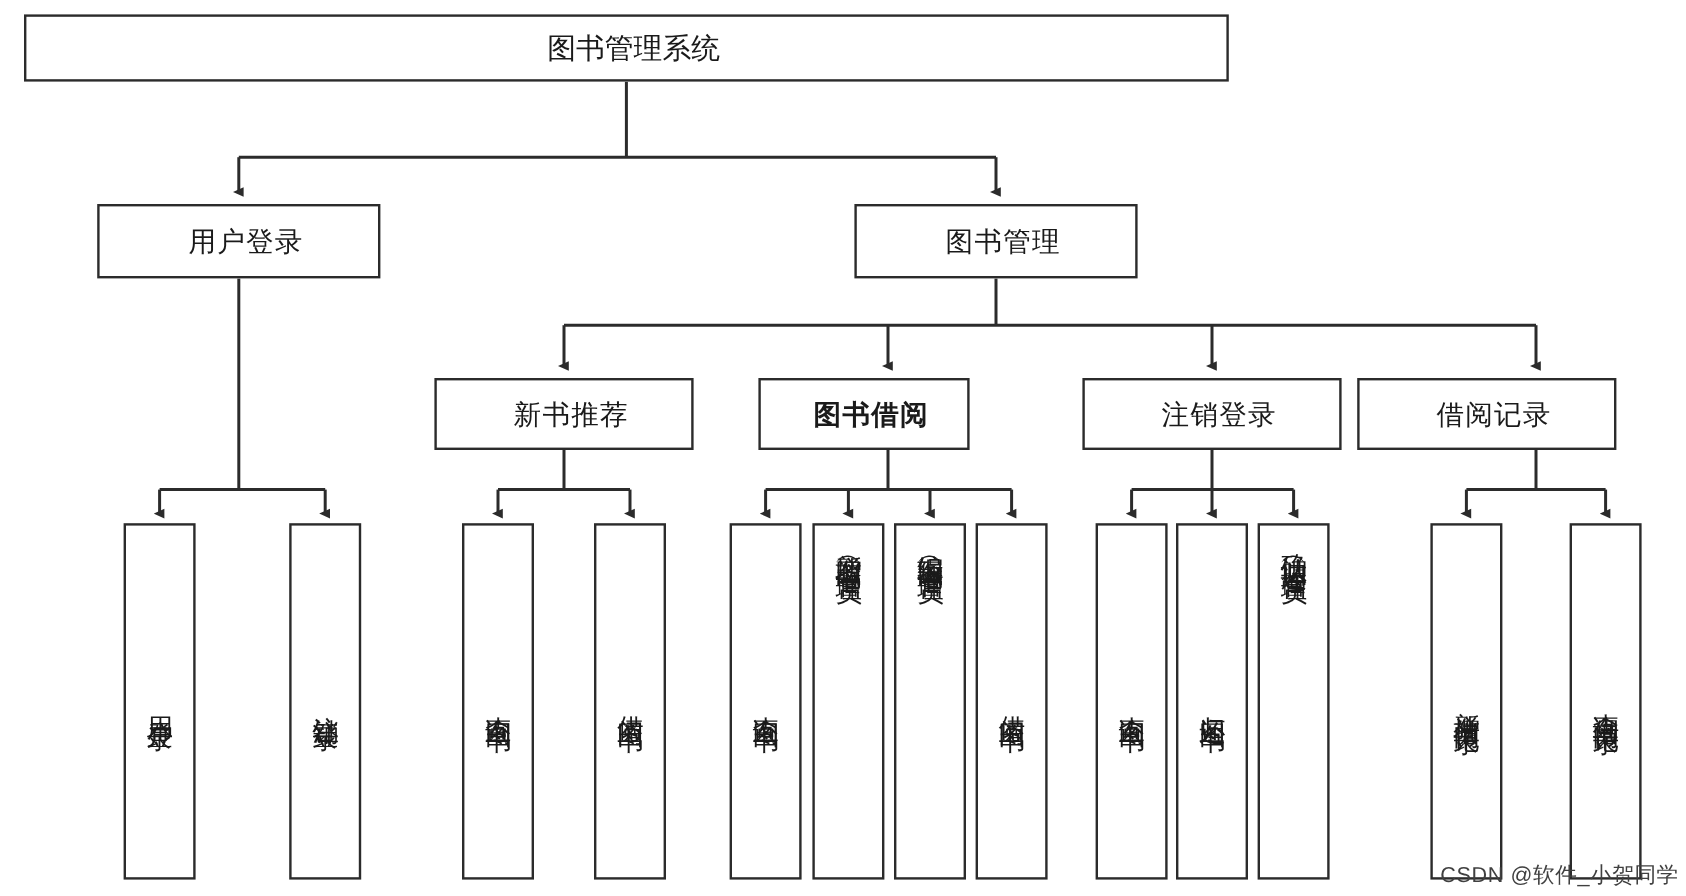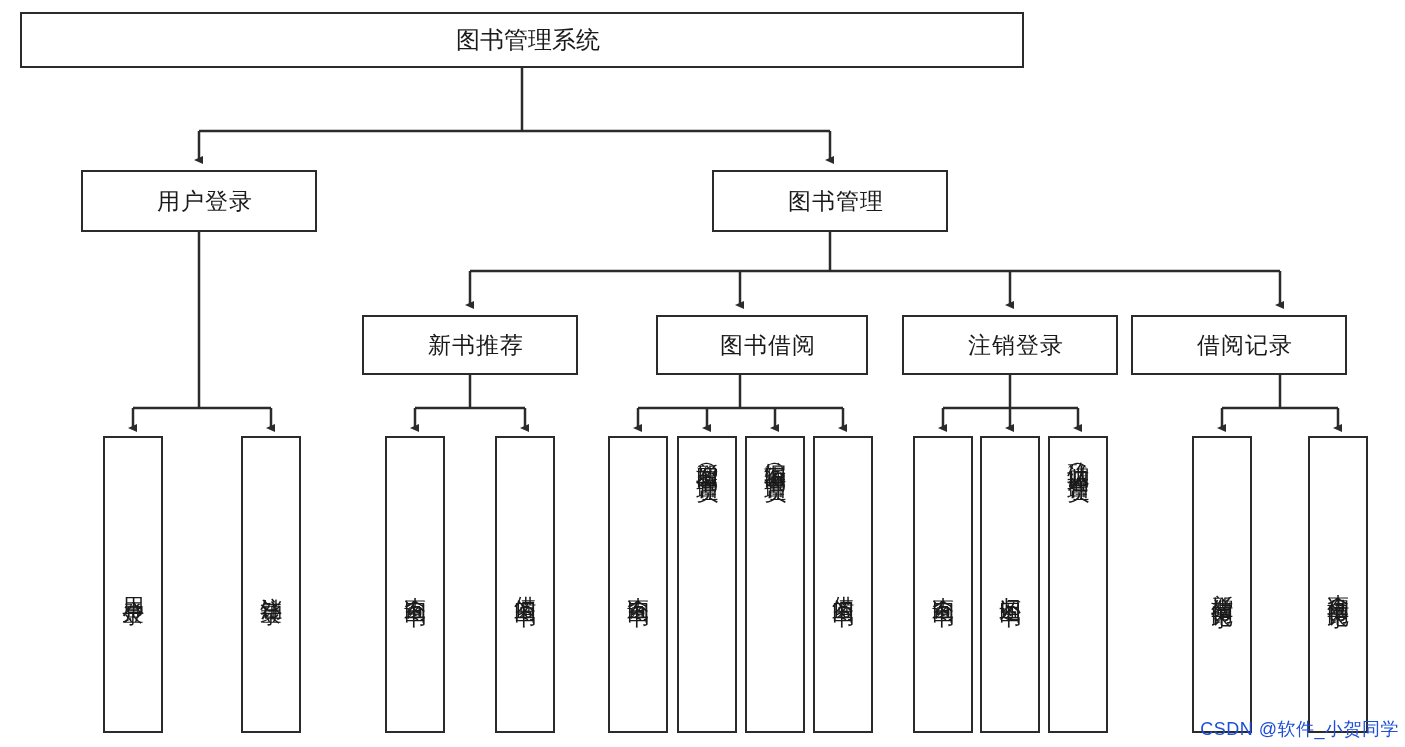--- a/index.html
+++ b/index.html
@@ -30,21 +30,21 @@
     text-orientation:upright;
     font-size:22px;
     line-height:1.12;
     letter-spacing:3px;
     white-space:nowrap;
     color:#1a1a1a;
   }
   .leaf.tall .vtext{ align-self:flex-start; margin-top:6px; }
   .watermark{
     position:absolute;right:6px;bottom:6px;
-    font-size:18px;color:#1d4ed8;letter-spacing:0.5px;
+    font-size:18px;color:#404040;letter-spacing:0.5px;
     white-space:nowrap;
   }
 </style>
 </head>
 <body>
 
 <div id="canvas">
 
   <svg class="edges" viewBox="0 0 1405 747">
     <defs>
@@ -103,21 +103,21 @@
   <div class="node h" style="left:81px;top:170px;width:236px;height:62px;">
     <span>用户登录</span>
   </div>
   <div class="node h" style="left:712px;top:170px;width:236px;height:62px;">
     <span>图书管理</span>
   </div>
 
   <div class="node h" style="left:362px;top:315px;width:216px;height:60px;">
     <span>新书推荐</span>
   </div>
-  <div class="node h" style="left:656px;top:315px;width:212px;height:60px;">
+  <div class="node h" style="left:632px;top:315px;width:176px;height:60px;font-weight:bold;">
     <span>图书借阅</span>
   </div>
   <div class="node h" style="left:902px;top:315px;width:216px;height:60px;">
     <span>注销登录</span>
   </div>
   <div class="node h" style="left:1131px;top:315px;width:216px;height:60px;">
     <span>借阅记录</span>
   </div>
 
   <div class="leaf" style="left:103px;top:436px;width:60px;height:297px;">

